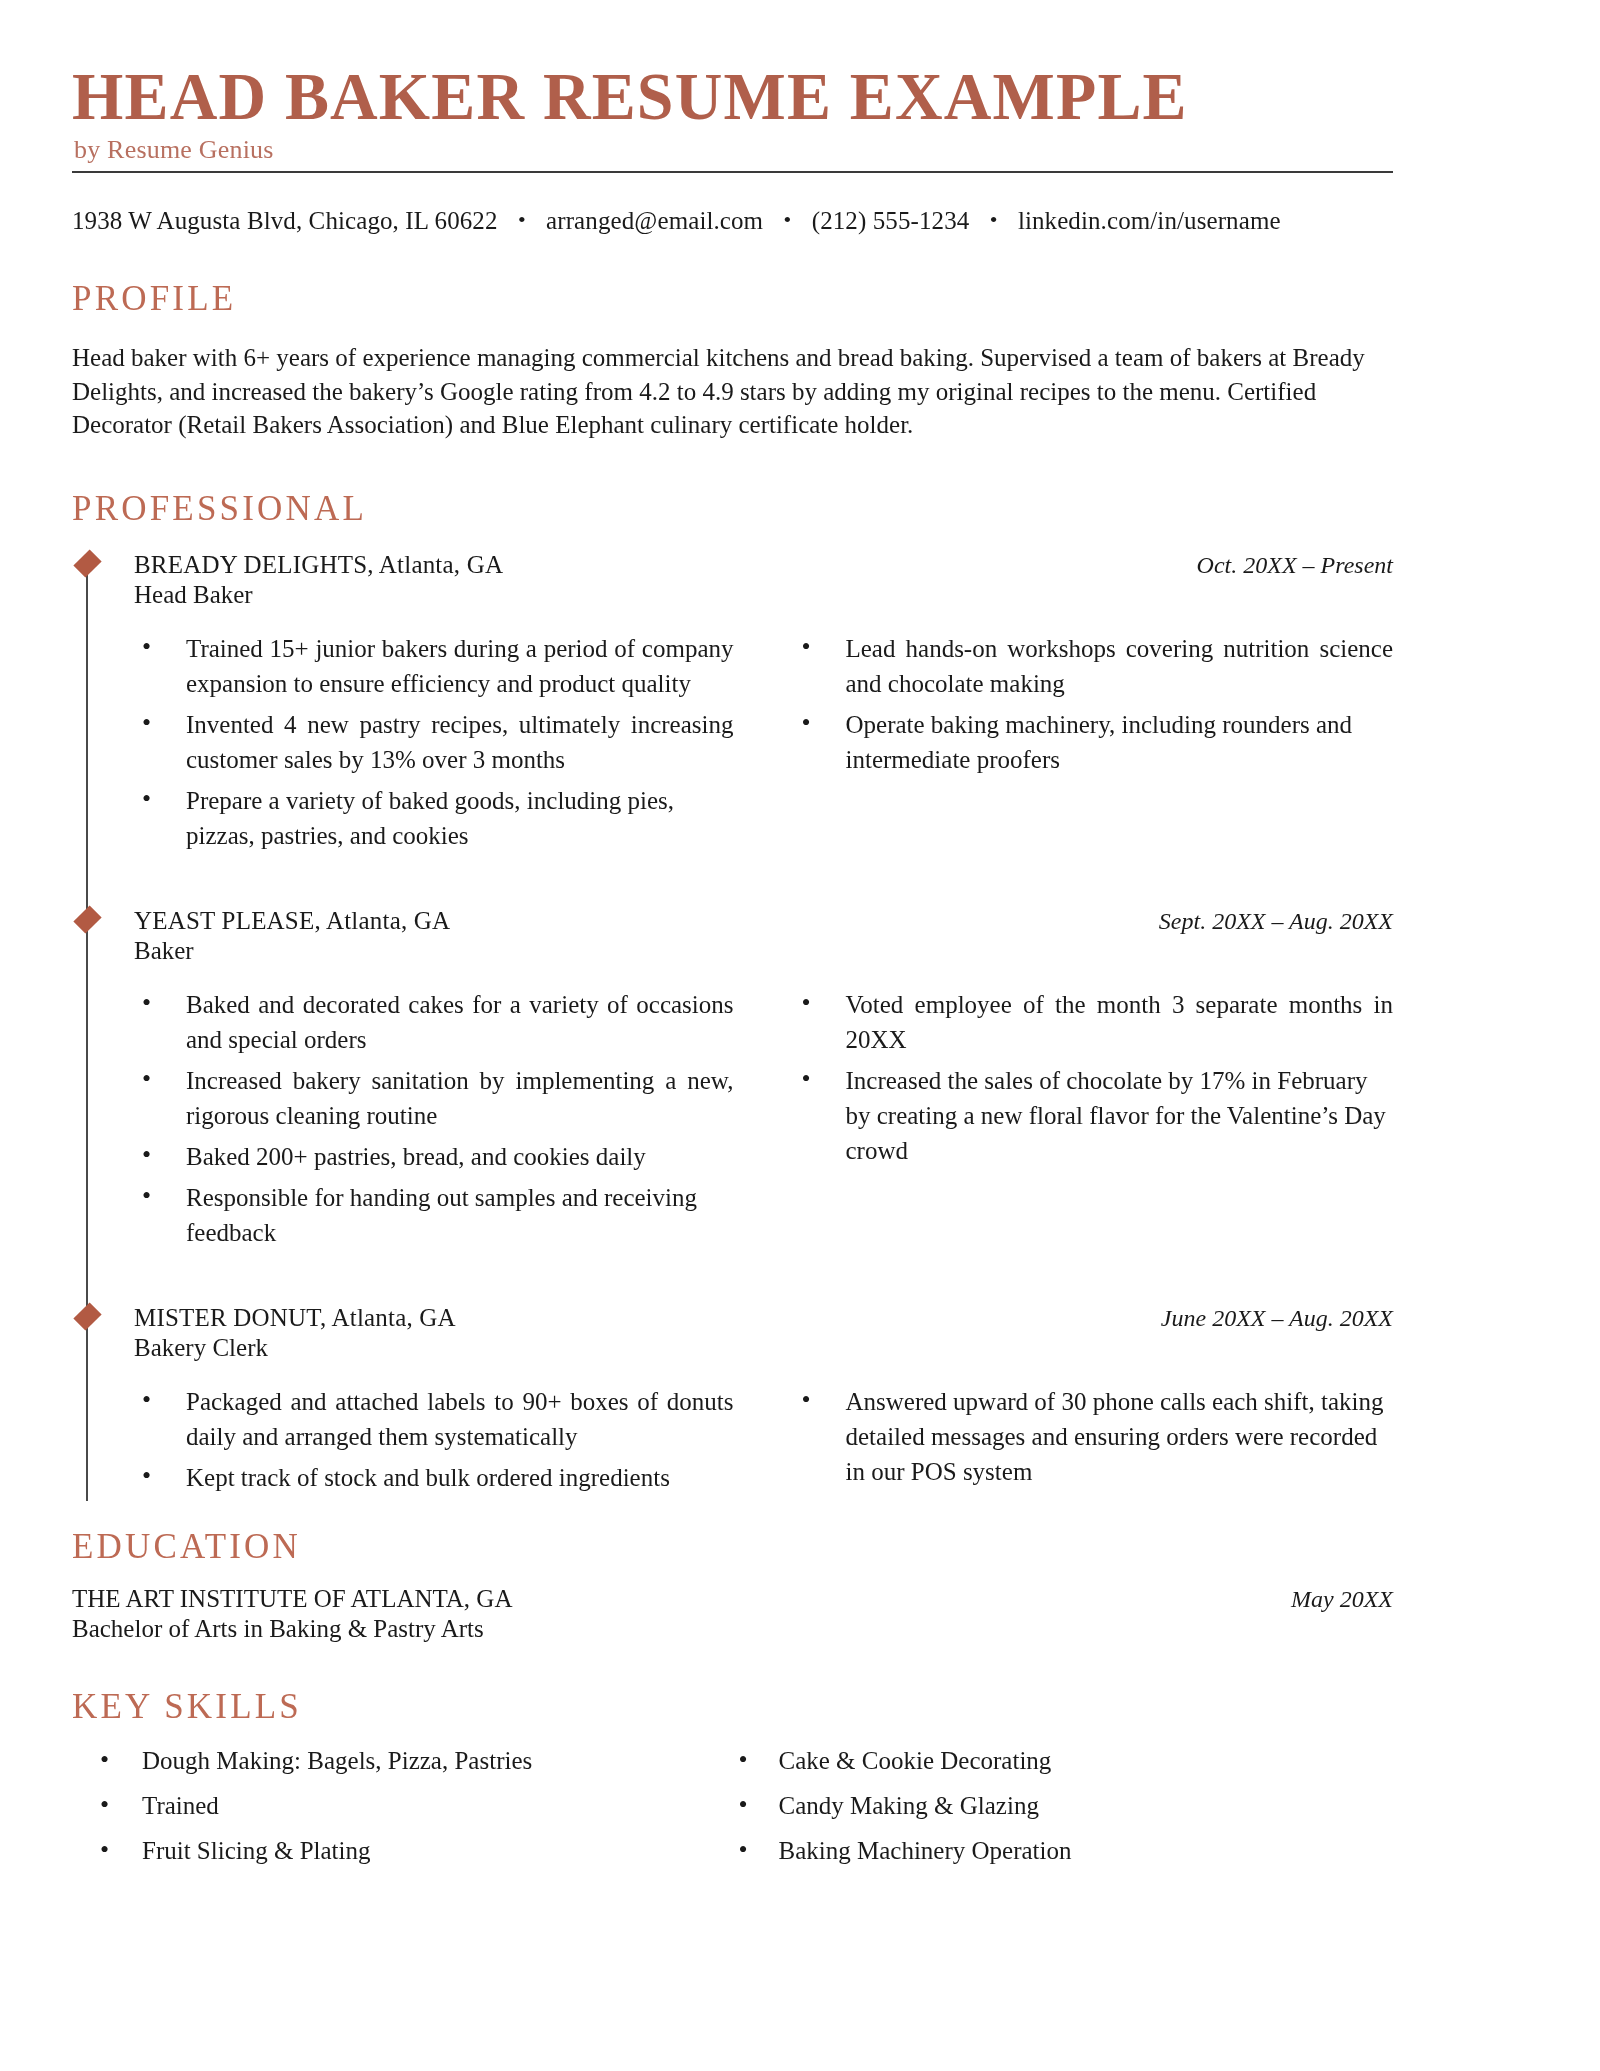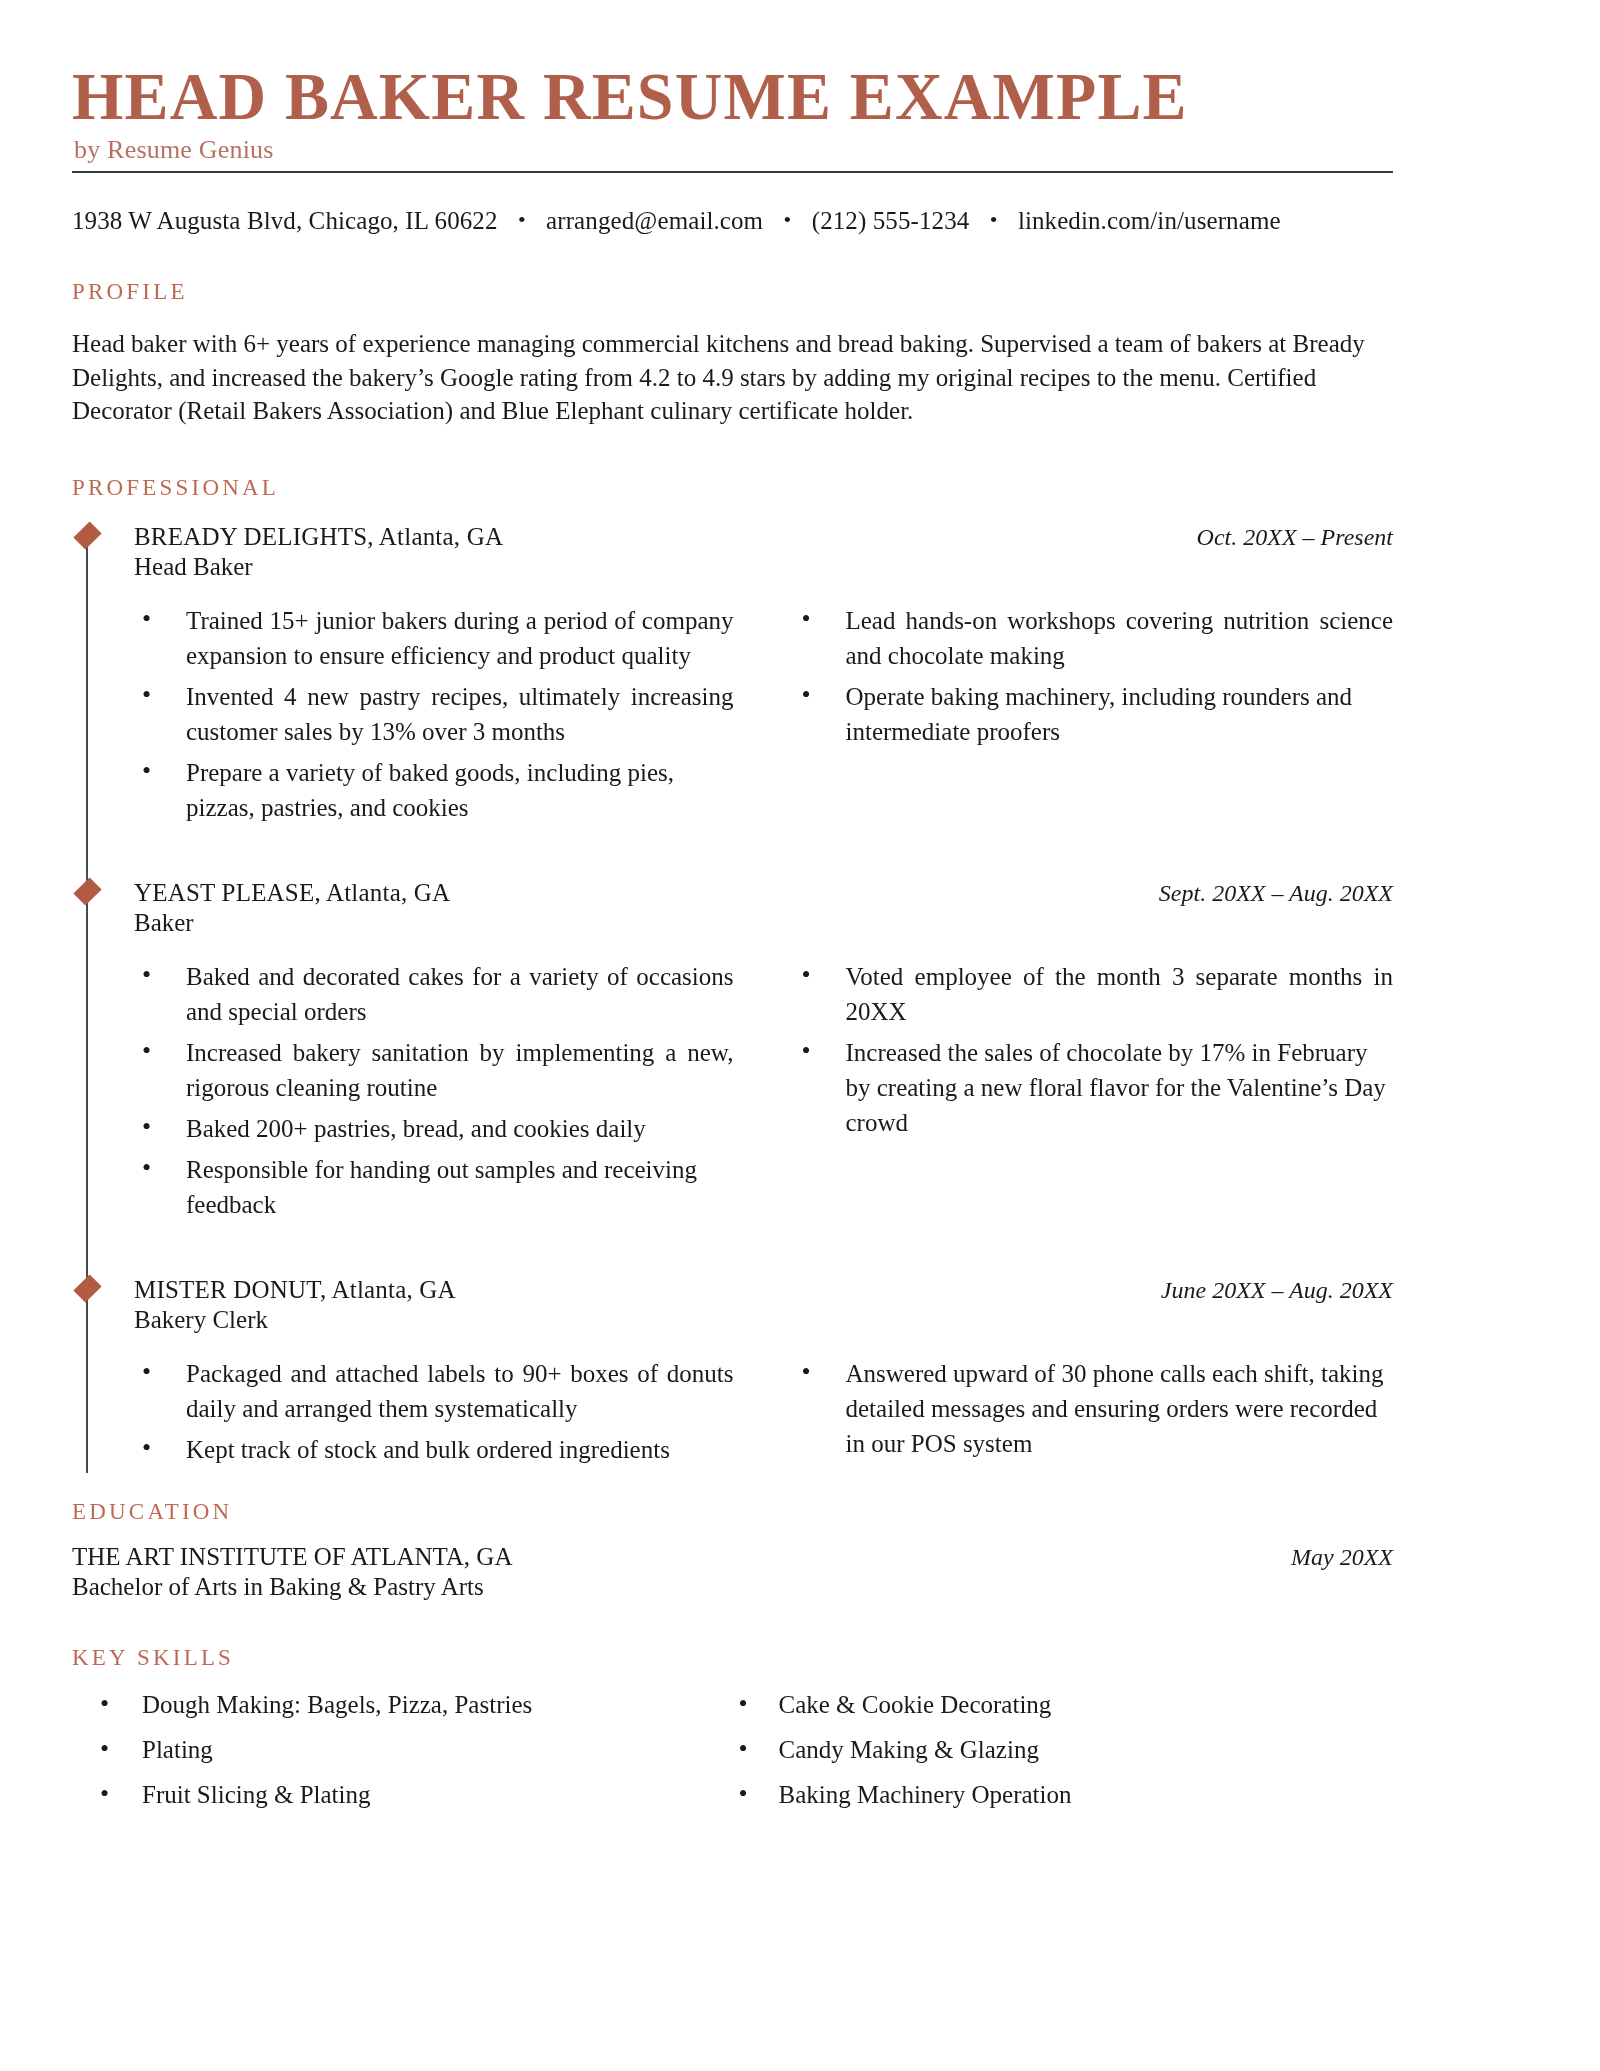--- a/index.html
+++ b/index.html
@@ -46,21 +46,21 @@
     font-size:25px;
     letter-spacing:.1px;
     color:#1a1a1a;
     margin:0 0 44px 0;
     white-space:nowrap;
   }
   .contact .sep{ padding:0 14px; font-size:22px; position:relative; top:-2px;}
 
   
   .sec-head{
-    font-size:23px;
+    font-size:35px;
     color:#bd6a54;
     letter-spacing:3.2px;
     text-transform:uppercase;
     margin:0 0 22px 0;
   }
   .sec-head.tight{margin-bottom:18px;}
 
   .profile-text{
     font-size:25px;
     line-height:1.33;
@@ -271,21 +271,21 @@
       <div class="edu-degree">Bachelor of Arts in Baking &amp; Pastry Arts</div>
     </div>
   </div>
 
   <div>
     <div class="sec-head tight">KEY SKILLS</div>
     <div class="skill-cols">
       <div class="skill-col">
         <ul class="slist">
           <li>Dough Making: Bagels, Pizza, Pastries</li>
-          <li>Plating</li>
+          <li>Trained</li>
           <li>Fruit Slicing &amp; Plating</li>
         </ul>
       </div>
       <div class="skill-col right">
         <ul class="slist">
           <li>Cake &amp; Cookie Decorating</li>
           <li>Candy Making &amp; Glazing</li>
           <li>Baking Machinery Operation</li>
         </ul>
       </div>

